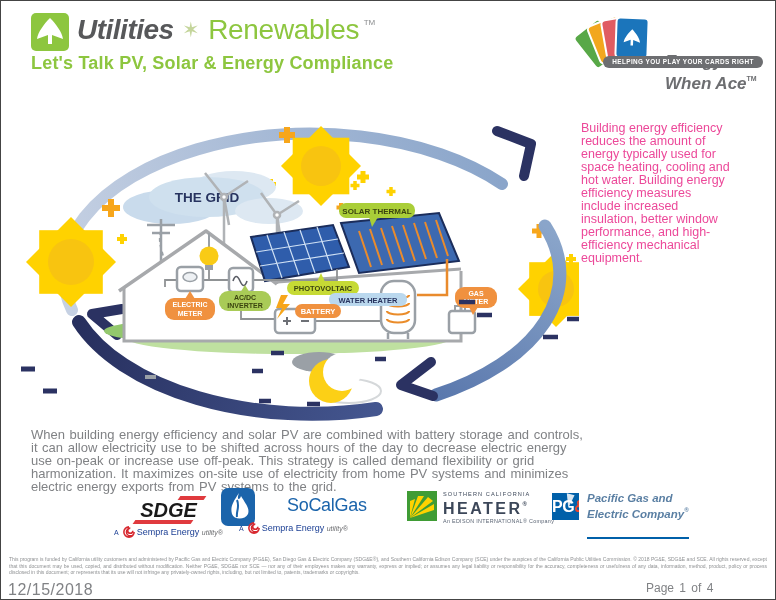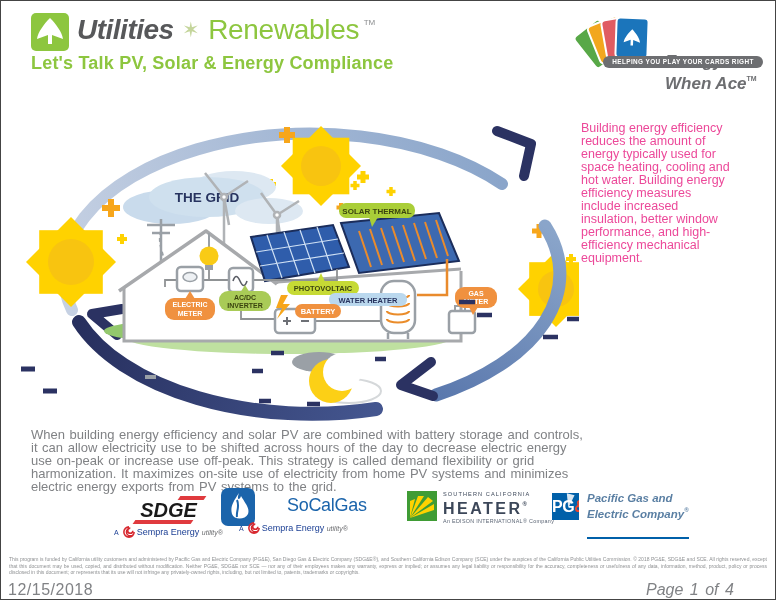--- a/index.html
+++ b/index.html
@@ -58,21 +58,21 @@
               font-size:16px;font-weight:900;text-align:left;line-height:27px;letter-spacing:-.5px;overflow:hidden;}
   .pge-square .amp{color:#e8452c;}
   .pge-bolt{position:absolute;left:13px;top:1px;width:0;height:0;border-left:5px solid transparent;
             border-right:3px solid transparent;border-top:14px solid rgba(255,255,255,.85);transform:rotate(14deg);}
   .pge-name{position:absolute;left:35px;top:1px;font-size:11.5px;font-weight:bold;font-style:italic;color:#5a7fa3;
             line-height:12px;border-bottom:2.5px solid #0060a9;padding-bottom:17px;white-space:nowrap;}
   .pge-reg{font-size:6px;vertical-align:6px;}
   
   .fineprint{position:absolute;left:8px;top:555px;width:758px;font-size:5px;line-height:6.6px;color:#8f9193;text-align:justify;}
   .f-date{position:absolute;left:7px;top:580px;font-size:16px;color:#808285;letter-spacing:.5px;}
-  .f-page{position:absolute;left:645px;top:580px;font-size:16px;color:#808285;word-spacing:2px;font-style:italic;}
+  .f-page{position:absolute;left:645px;top:580px;font-size:12px;color:#808285;word-spacing:2px;}
 </style>
 </head>
 <body>
 
 <div class="page">
 
   <div class="brand-square">
     <svg width="38" height="38" viewBox="0 0 38 38">
       <path d="M19,5 C25,11 31,19 32,26 L21,22 L21,31 L17,31 L17,22 L6,26 C7,19 13,11 19,5 Z" fill="#ffffff"></path>
     </svg>

